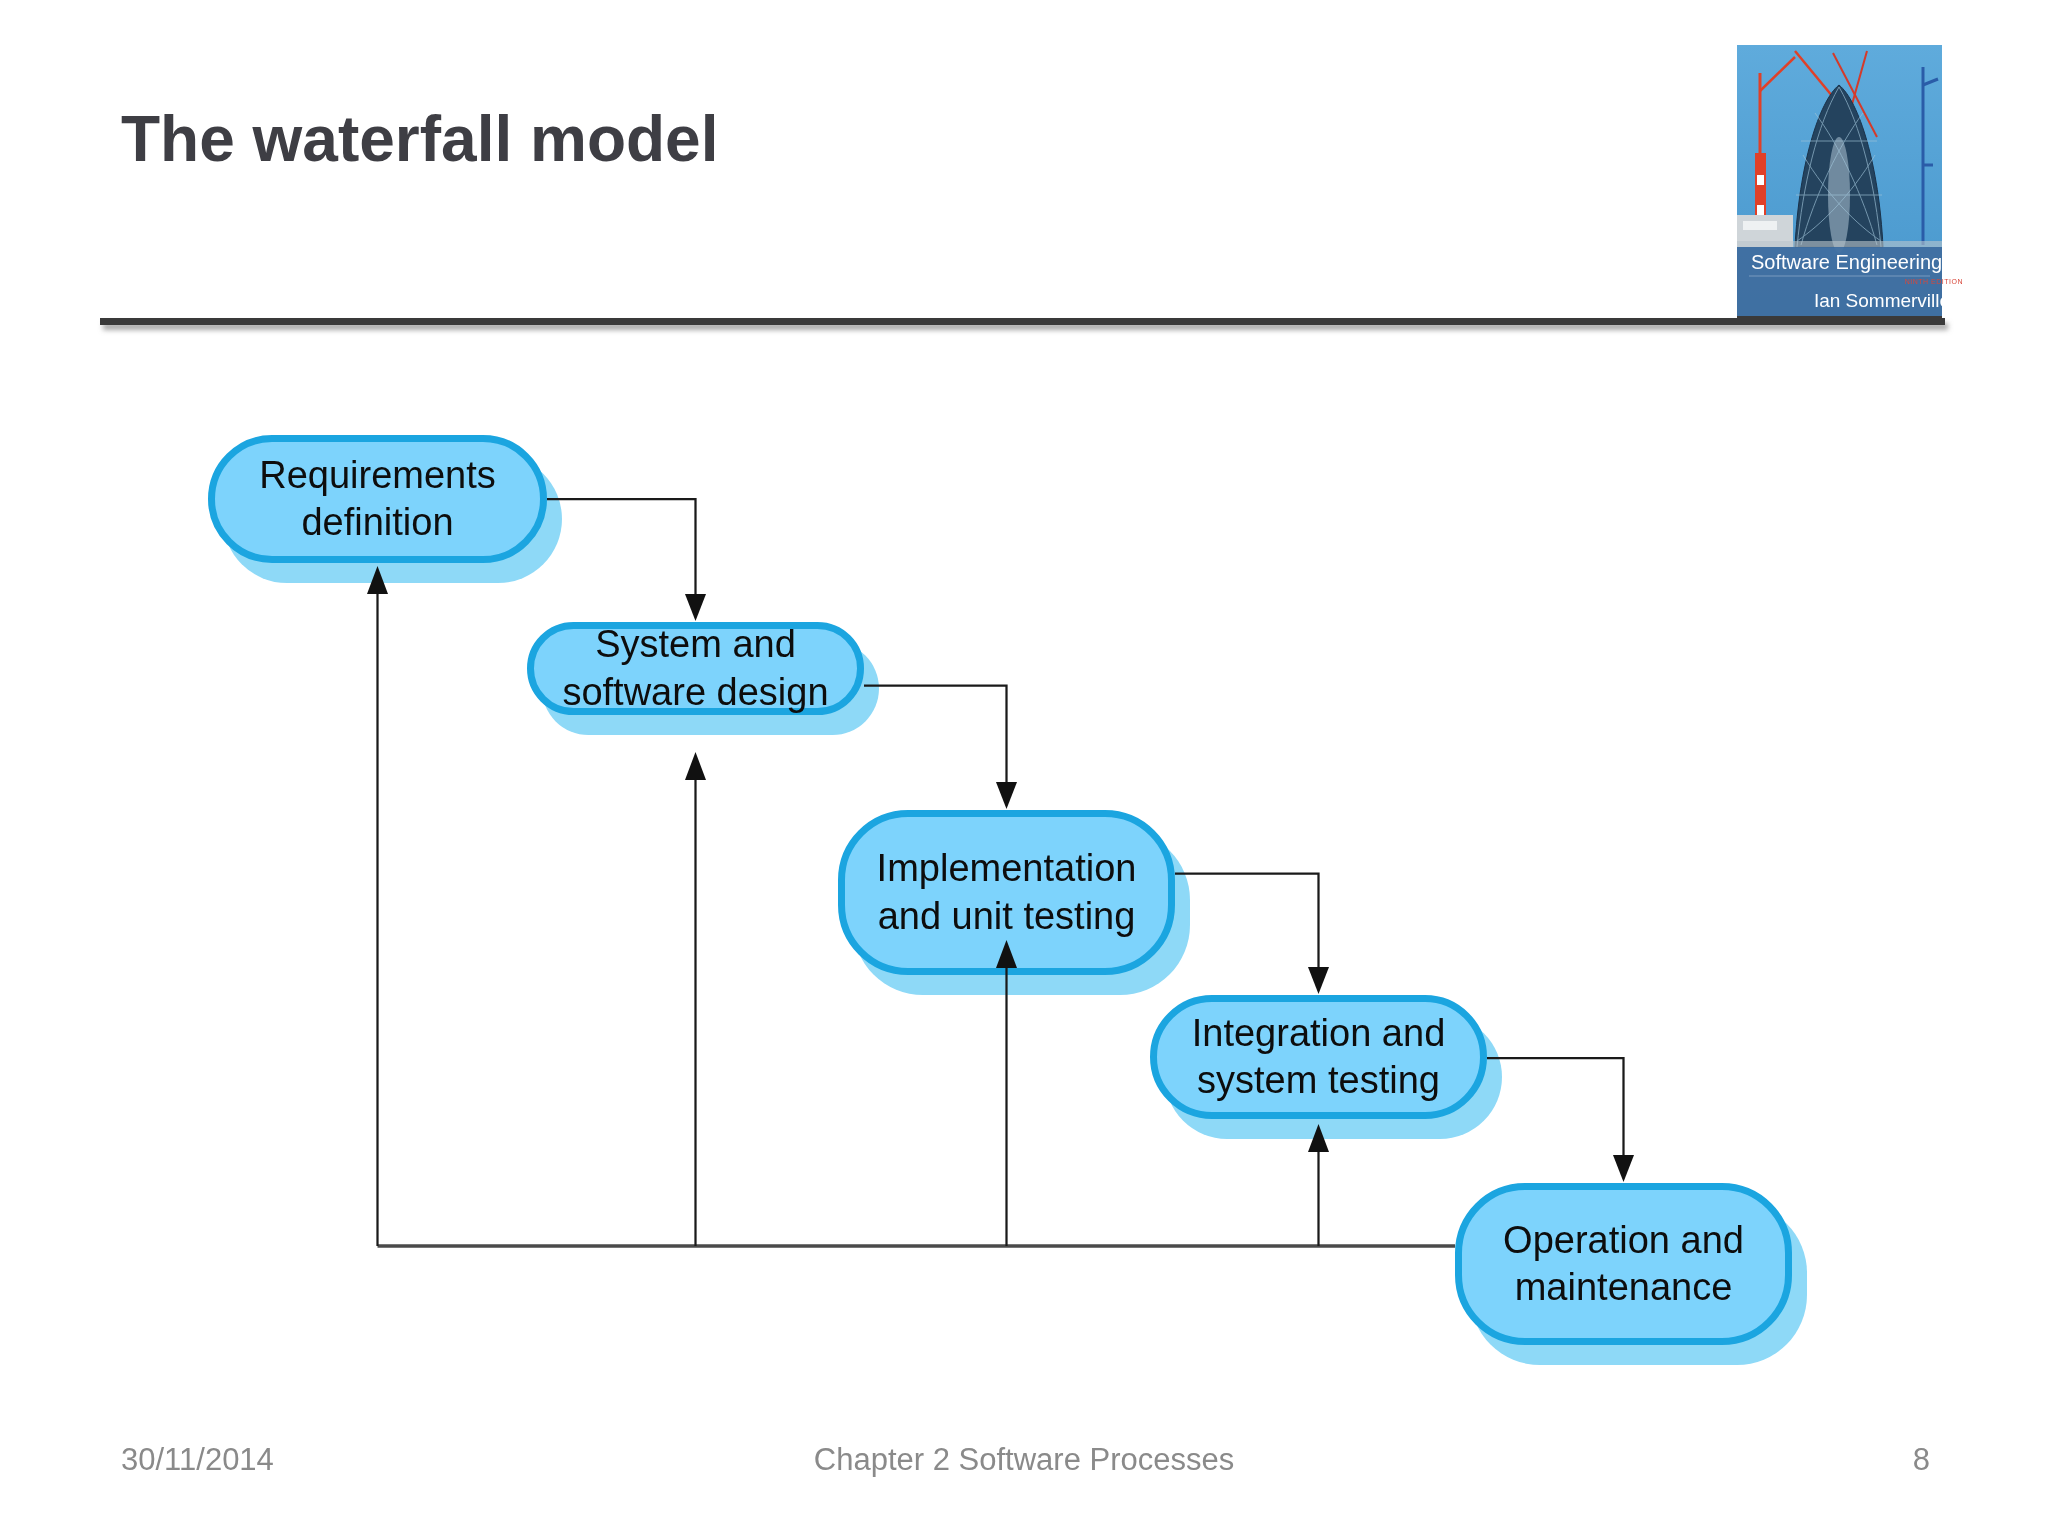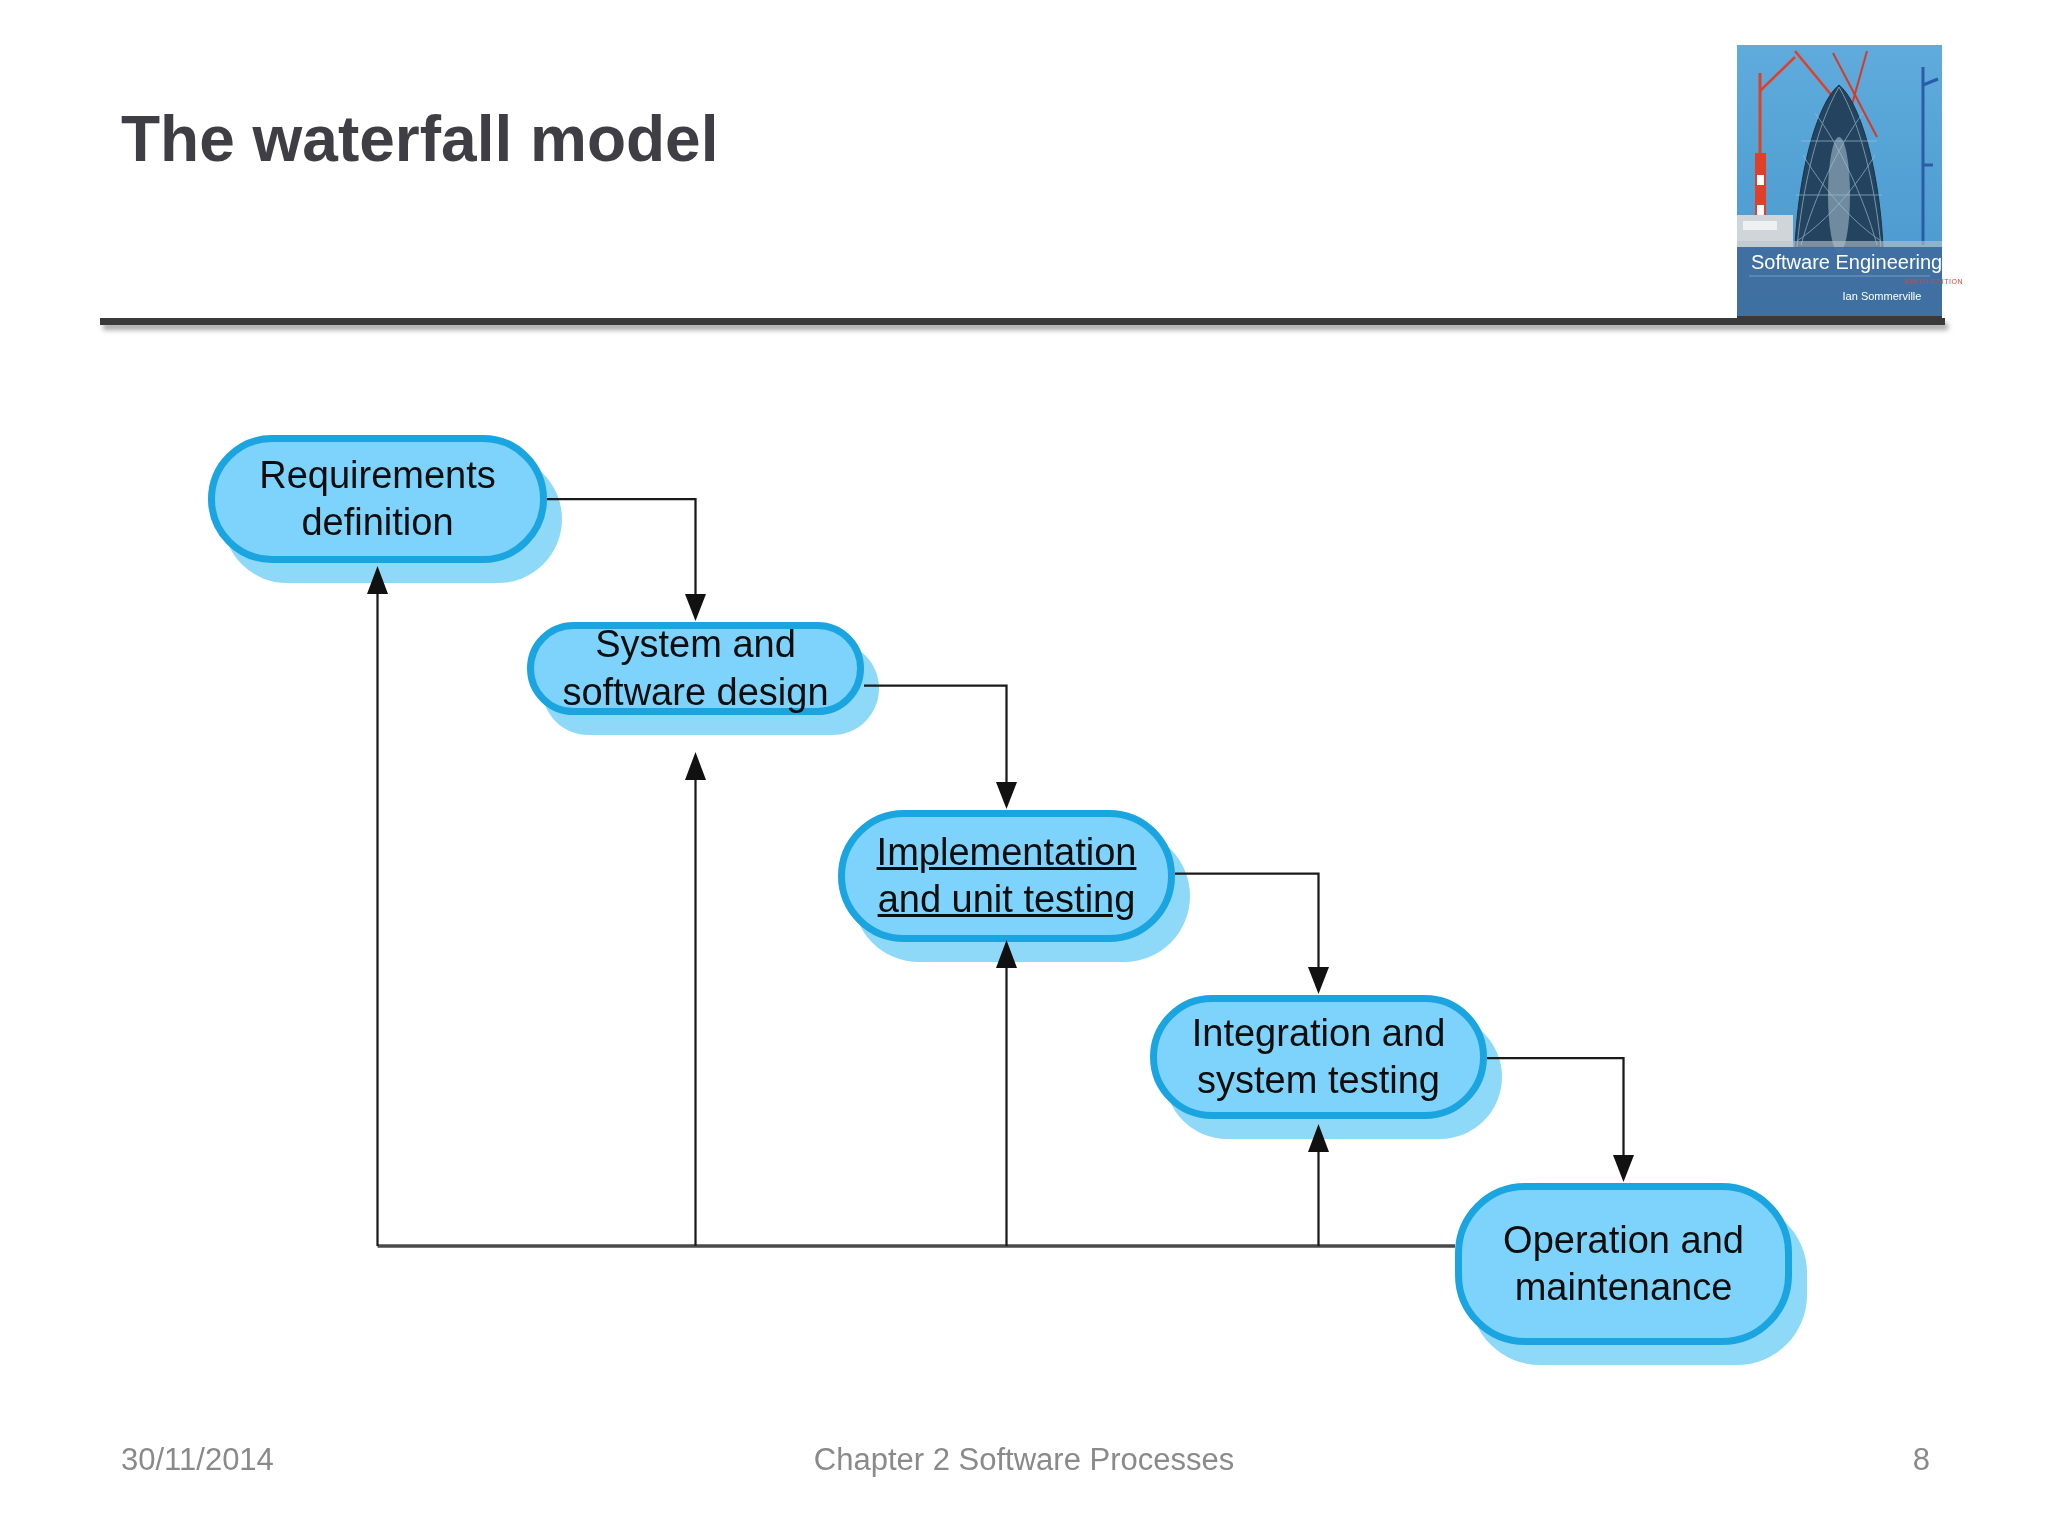--- a/index.html
+++ b/index.html
@@ -13,31 +13,31 @@
               background:#3a3a3a;box-shadow:3px 5px 5px rgba(110,110,110,.6);}
 
   
   .book-cover{position:absolute;left:1737px;top:45px;width:242px;height:277px;z-index:5;}
   .book-cover svg{position:absolute;left:0;top:0;}
   .cover-title{position:absolute;left:14px;right:8px;top:206px;font-size:20px;
                color:#ffffff;white-space:nowrap;}
   .cover-edition{position:absolute;right:16px;top:233px;font-size:7px;color:#d8473a;
                  letter-spacing:.5px;}
   .cover-author{position:absolute;left:60px;right:12px;top:245px;text-align:center;
-                font-size:11px;color:#ffffff;white-space:nowrap;}
+                font-size:19px;color:#ffffff;white-space:nowrap;}
 
   
   .diagram-svg{position:absolute;left:0;top:0;z-index:3;}
   .stage{position:absolute;box-sizing:border-box;border:7px solid #1ba5e0;
          border-radius:70px;background:#7dd3fc;box-shadow:15px 20px 0 #8ed9f7;
          display:flex;align-items:center;justify-content:center;text-align:center;
          font-size:38px;line-height:1.24;color:#0d0d0d;white-space:pre-line;z-index:2;}
   #stage-1{left:208px;top:435px;width:339px;height:128px;}
   #stage-2{left:527px;top:622px;width:337px;height:93px;}
-  #stage-3{left:838px;top:810px;width:337px;height:132px;text-decoration:underline;}
+  #stage-3{left:838px;top:810px;width:337px;height:165px;}
   #stage-4{left:1150px;top:995px;width:337px;height:124px;}
   #stage-5{left:1455px;top:1183px;width:337px;height:162px;}
 
   
   .footer-text{position:absolute;top:1442px;font-size:31px;color:#8a8a8a;}
   .footer-date{left:121px;}
   .footer-center{left:0;right:0;text-align:center;}
   .footer-page{right:118px;}
 </style>
 </head>

